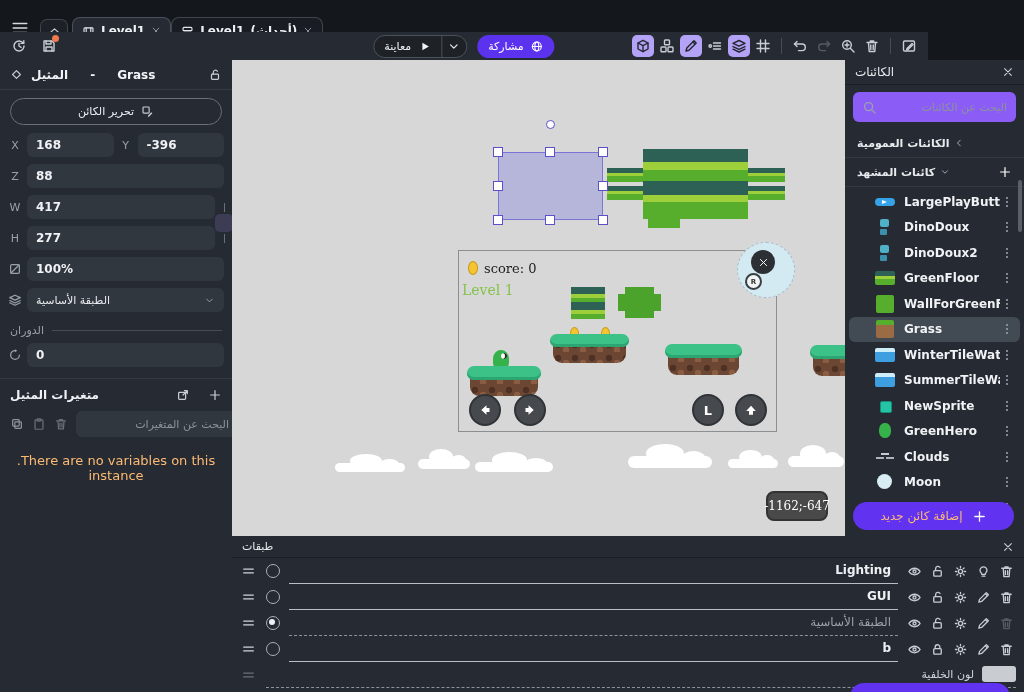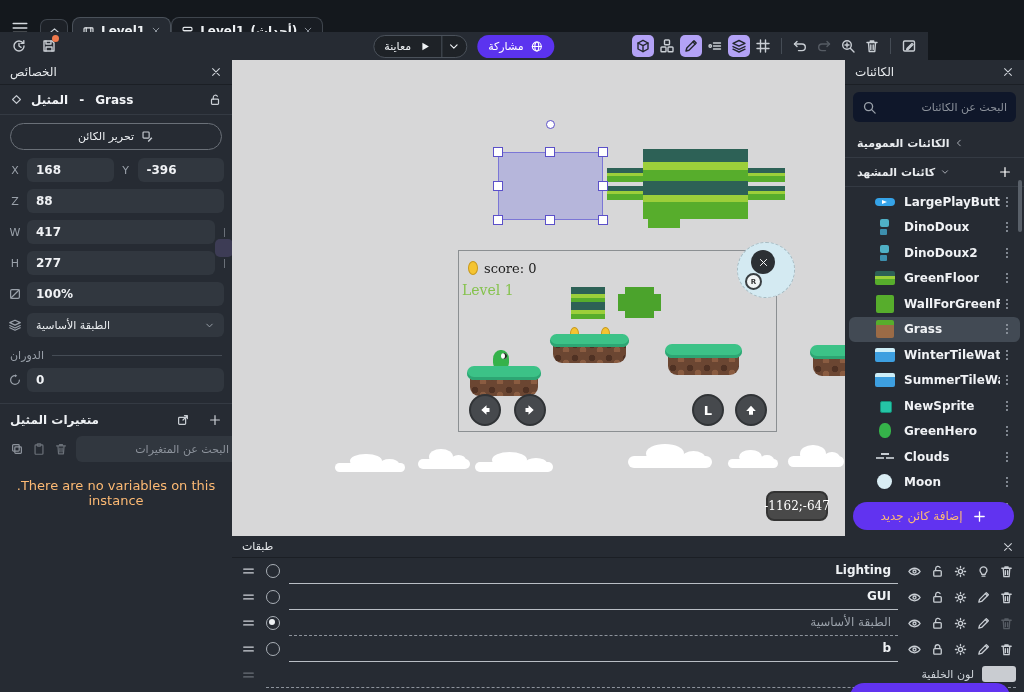--- a/index.html
+++ b/index.html
@@ -47,21 +47,21 @@
 
   
   .panel { position:absolute; background:#262b33; color:#eef1f4; }
   .phead { height:25px; display:flex; align-items:center; padding:0 10px; border-bottom:1px solid #1b1f25; }
   .phead .title { font-size:12px; color:#e8ebee; }
   .phead .close { margin-left:auto; width:12px; height:12px; color:#cfd4da; }
 
   
   #props { left:0; top:60px; width:232px; height:632px; }
   .inst-row { height:30px; display:flex; align-items:center; gap:8px; padding:0 10px; border-bottom:1px solid #343a43; }
-  .inst-row .name { font-size:12px; font-weight:bold; color:#f2f4f7; display:flex; gap:11px; }
+  .inst-row .name { font-size:12px; font-weight:bold; color:#f2f4f7; display:flex; gap:22px; }
   .inst-row .icon.lock { margin-left:auto; width:14px; height:14px; }
   .editbtn { margin:8px 10px 6px; height:27px; border:1px solid #6a7078; border-radius:14px; display:flex;
     align-items:center; justify-content:center; gap:7px; font-size:11px; color:#eef1f4; }
   .editbtn .icon { width:13px; height:13px; }
   .fields { padding:2px 8px 0 8px; display:flex; flex-direction:column; gap:7px; }
   .frow { display:flex; align-items:center; gap:5px; }
   .flabel { width:14px; text-align:center; font-size:11px; color:#9aa1aa; flex:none; }
   .pinput { flex:1; min-width:0; height:24px; background:#31373f; border:none; outline:none; border-radius:6px;
     color:#f0f2f5; font-size:12px; font-weight:600; padding:0 9px; font-family:"DejaVu Sans",sans-serif; }
   .whwrap { display:flex; gap:0; }
@@ -126,21 +126,21 @@
   .rbtn { background:#f2f5f5; border:2.5px solid #3a3f42; border-radius:50%; display:flex; align-items:center;
     justify-content:center; font-size:7px; font-weight:bold; color:#333; }
   .cloud { position:absolute; background:#fff; border-radius:10px; }
   .cloud::before { content:""; position:absolute; left:22%; bottom:40%; width:45%; height:160%; background:#fff; border-radius:50%; }
   .cloud::after { content:""; position:absolute; right:8%; bottom:30%; width:28%; height:110%; background:#fff; border-radius:50%; }
   .coordbadge { background:#494949; border:2px solid #333; border-radius:8px; color:#fff;
     font-family:"DejaVu Serif",serif; font-size:12px; display:flex; align-items:center; justify-content:center; }
 
   
   #objects { left:845px; top:60px; width:179px; height:476px; overflow:hidden; }
-  .osearch { margin:7px 8px; height:30px; background:#0f172a; border-radius:6px; display:flex; align-items:center; padding:0 9px; gap:6px; }
+  .osearch { margin:7px 8px; height:30px; background:#8b5cf6; border-radius:6px; display:flex; align-items:center; padding:0 9px; gap:6px; }
   .osearch .icon { width:15px; height:15px; color:#9aa1aa; }
   .osearch input { flex:1; min-width:0; background:transparent; border:none; outline:none; color:#e8ebee;
     font-size:11px; text-align:right; font-family:"DejaVu Sans",sans-serif; }
   .osearch input::placeholder { color:#8d939c; }
   .ogroup { height:29px; display:flex; align-items:center; gap:5px; padding:0 12px; border-bottom:1px solid #343a43;
     font-size:11px; font-weight:600; color:#e8ebee; }
   .ogroup .icon { width:10px; height:10px; color:#b9bec5; }
   .ogroup .plus { margin-left:auto; width:14px; height:14px; color:#fff; }
   #object-list { padding:2px 4px 0; }
   .obj-row { height:25.5px; display:flex; align-items:center; padding:0 6px 0 26px; border-radius:6px; }
@@ -378,28 +378,20 @@
             <svg viewBox="0 0 16 16" fill="none" stroke="currentColor" stroke-width="1.4" stroke-linecap="round" stroke-linejoin="round">
               <rect x="2.5" y="3" width="11" height="10" rx="1.2"></rect>
               <path d="M6 10.5l5-5 1 1-5 5-1.3.3z"></path>
             </svg>
           </span>
         </div>
     </div>
   </div>
 
   <div class="panel" id="props">
-    <div class="phead">
-      <span class="title">الخصائص</span>
-      <span class="icon close">
-          <svg viewBox="0 0 16 16" fill="none" stroke="currentColor" stroke-width="1.4" stroke-linecap="round" stroke-linejoin="round">
-            <path d="M3.5 3.5l9 9M12.5 3.5l-9 9"></path>
-          </svg>
-        </span>
-    </div>
     <div class="inst-row">
       <span class="icon" style="width:13px;height:13px">
           <svg viewBox="0 0 16 16" fill="none" stroke="currentColor" stroke-width="1.4" stroke-linecap="round" stroke-linejoin="round">
             <rect x="4.6" y="4.6" width="6.8" height="6.8" transform="rotate(45 8 8)"></rect>
           </svg>
         </span>
       <span class="name">
         <span>المثيل</span>
         <span>-</span>
         <span>Grass</span>

